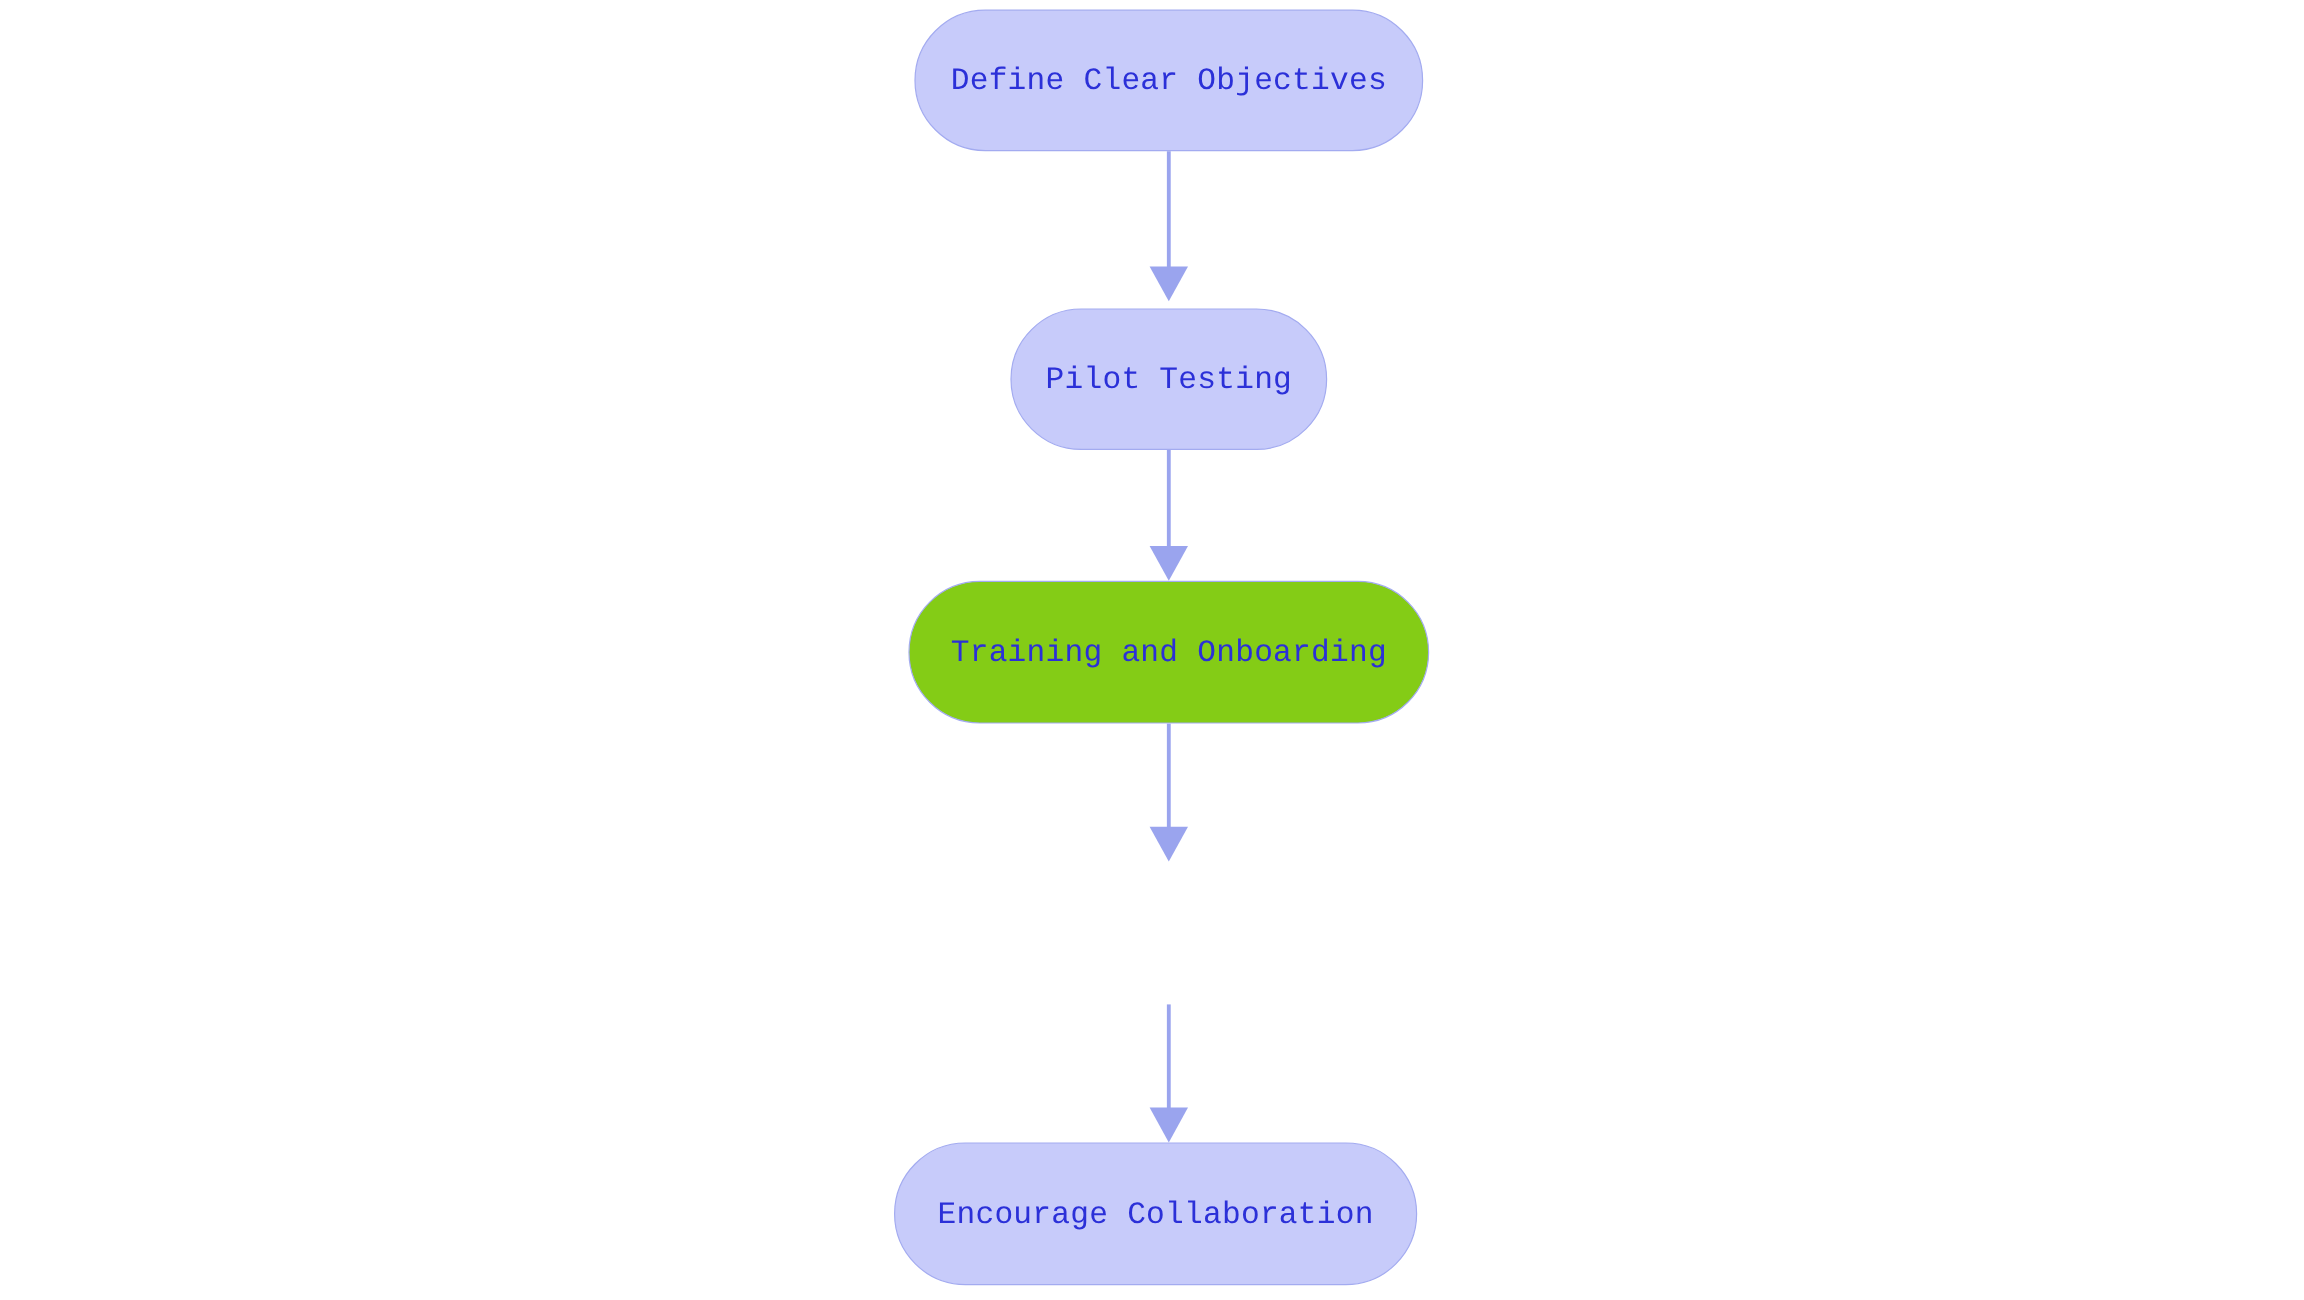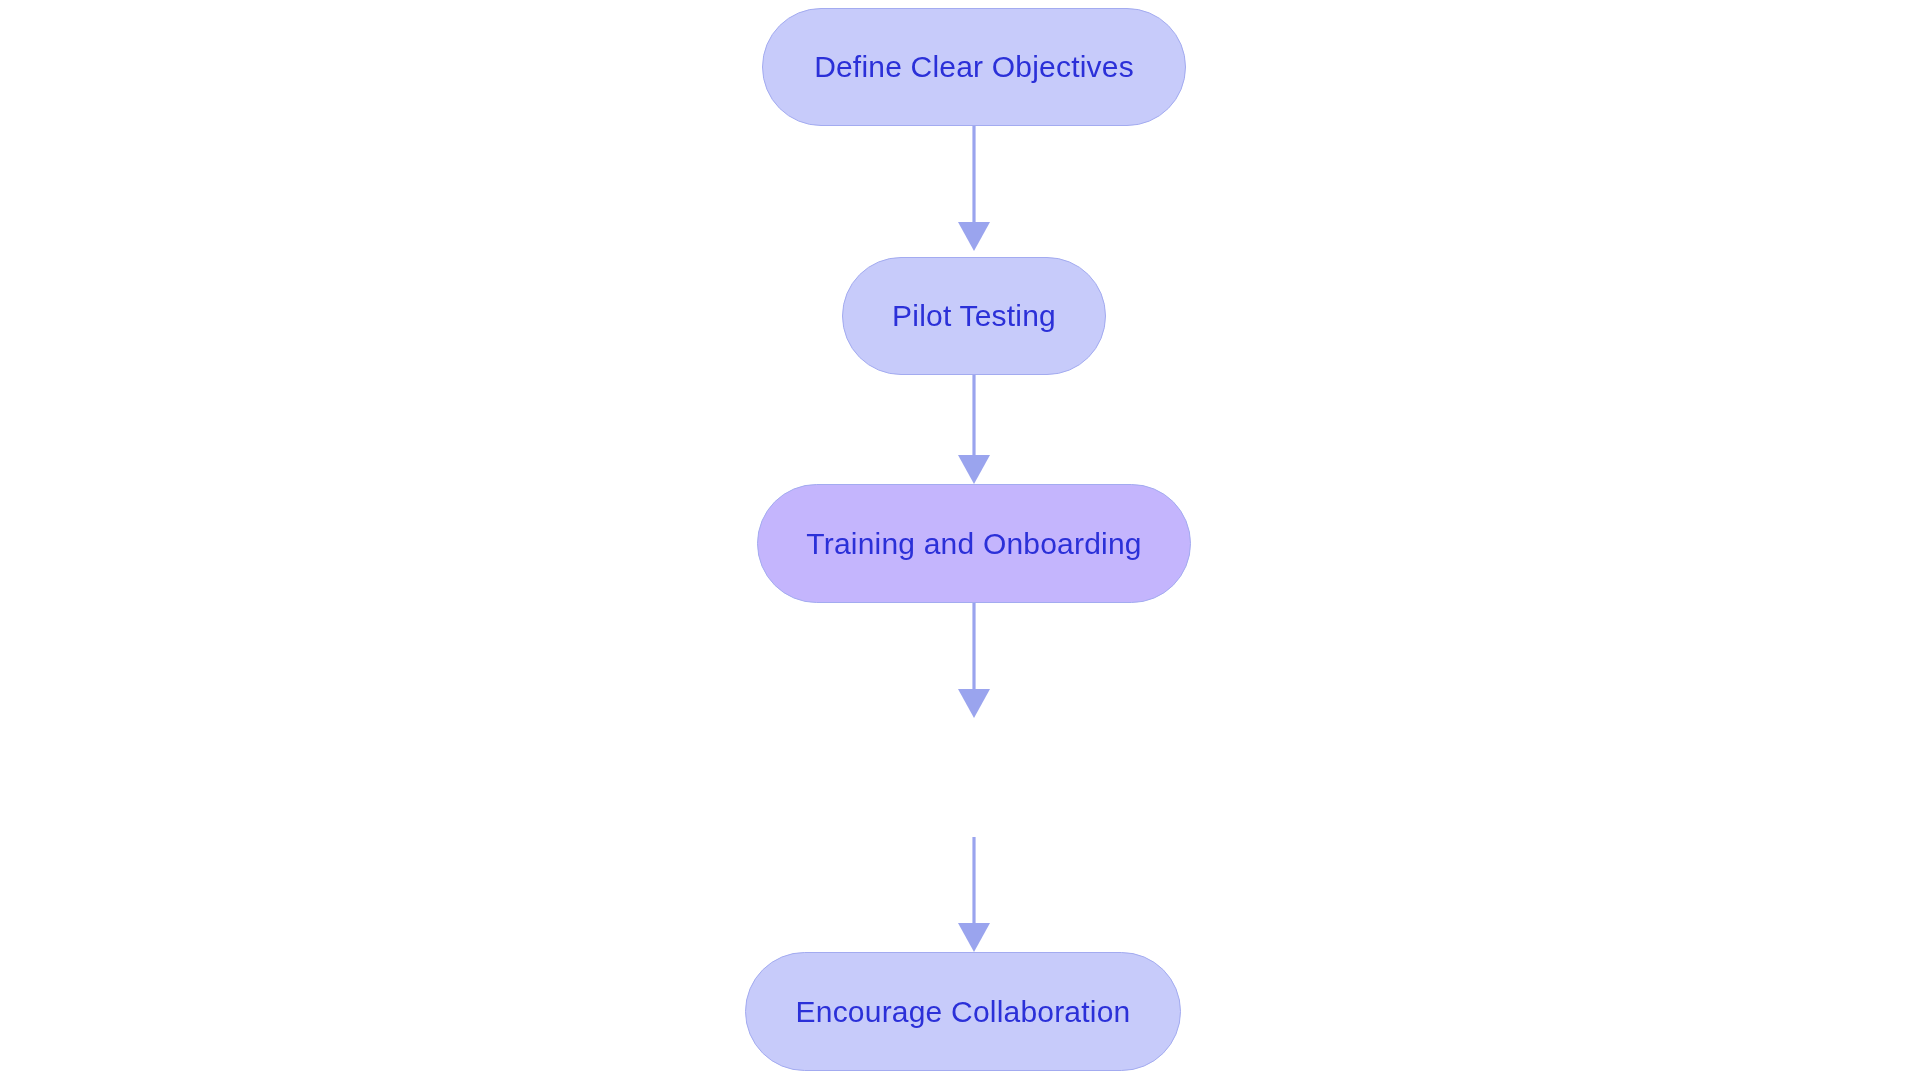--- a/index.html
+++ b/index.html
@@ -36,23 +36,24 @@
     font-size: 30px;
     font-weight: 400;
     letter-spacing: 0.2px;
     line-height: 1;
     white-space: nowrap;
     user-select: none;
   }
 
   .node-label {
     color: #2b30d8;
-    font-size: 30px;
+    font-size: 26px;
     line-height: 1;
     pointer-events: none;
+    font-family: Liberation Mono, monospace;
   }
 
   
   #node-0 { left: 762px;  top: 8px;   width: 424px; height: 118px; }
   #node-1 { left: 842px;  top: 257px; width: 264px; height: 118px; }
   #node-2 { left: 757px;  top: 484px; width: 434px; height: 119px; }
   #node-3 { left: 780px;  top: 718px; width: 388px; height: 119px; }
   #node-4 { left: 745px;  top: 952px; width: 436px; height: 119px; }
 
   
@@ -104,21 +105,21 @@
   </svg>
 
   <div class="node" id="node-0" style="background: rgb(199, 203, 250); border-color: rgb(163, 171, 240); color: rgb(43, 48, 216);">
     <span class="node-label">Define Clear Objectives</span>
   </div>
 
   <div class="node" id="node-1" style="background: rgb(199, 203, 250); border-color: rgb(163, 171, 240); color: rgb(43, 48, 216);">
     <span class="node-label">Pilot Testing</span>
   </div>
 
-  <div class="node" id="node-2" style="background: #c4b5fd; border-color: rgb(163, 171, 240); color: rgb(43, 48, 216);">
+  <div class="node" id="node-2" style="background: #84cc16; border-color: rgb(163, 171, 240); color: rgb(43, 48, 216);">
     <span class="node-label">Training and Onboarding</span>
   </div>
 
 
   <div class="node" id="node-4" style="background: rgb(199, 203, 250); border-color: rgb(163, 171, 240); color: rgb(43, 48, 216);">
     <span class="node-label">Encourage Collaboration</span>
   </div>
 
 </div>
 

